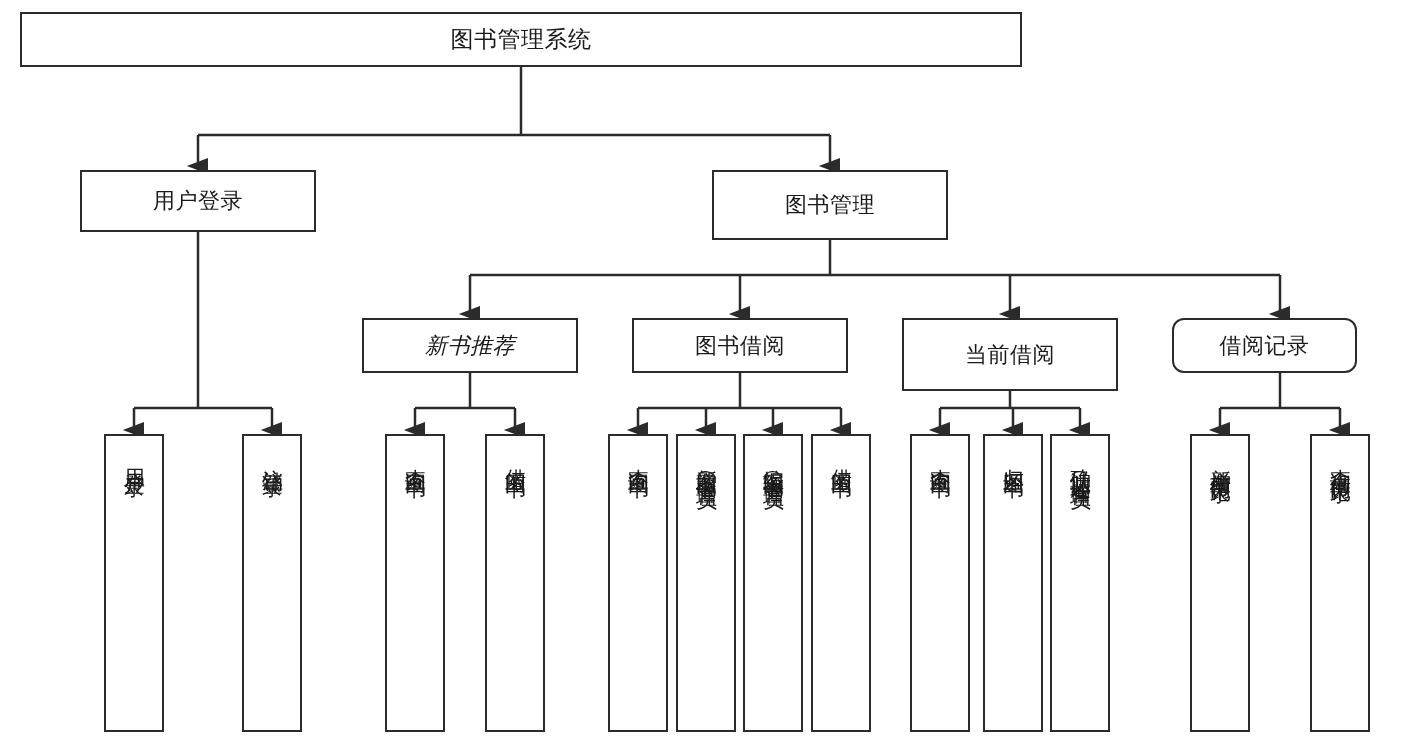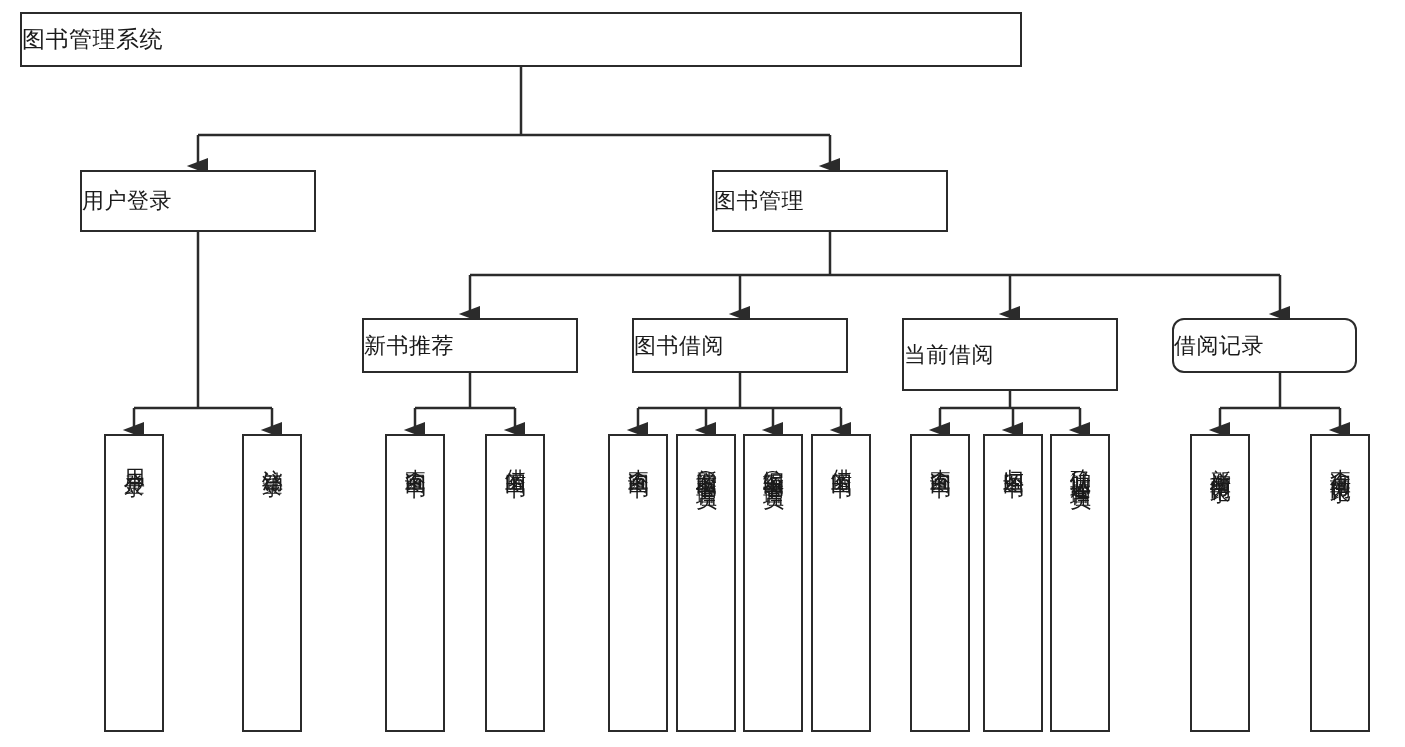--- a/index.html
+++ b/index.html
@@ -24,20 +24,21 @@
     width: 1405px;
     height: 747px;
   }
   .node {
     position: absolute;
     box-sizing: border-box;
     background: #ffffff;
     border: 2px solid #2b2b2b;
     display: flex;
     align-items: center;
+    justify-content: center;
     z-index: 2;
   }
   .node-label {
     color: #1a1a1a;
     line-height: 1.05;
     letter-spacing: 0.5px;
     white-space: nowrap;
   }
   .node.root .node-label {
     font-size: 23px;
@@ -117,24 +118,24 @@
       </g>
   </svg>
 
   <div id="nodes-layer">
       <div class="node root" style="left: 20px; top: 12px; width: 1002px; height: 55px;">
         <span class="node-label">图书管理系统</span>
       </div>
       <div class="node level2" style="left: 80px; top: 170px; width: 236px; height: 62px;">
         <span class="node-label">用户登录</span>
       </div>
-      <div class="node level2" style="left: 712px; top: 170px; width: 236px; height: 62px;">
+      <div class="node level2" style="left: 712px; top: 170px; width: 236px; height: 70px;">
         <span class="node-label">图书管理</span>
       </div>
-      <div class="node level3" style="left: 362px; top: 318px; width: 216px; height: 55px;">
+      <div class="node level3" style="left: 362px; top: 318px; width: 216px; height: 55px; font-style: italic;">
         <span class="node-label">新书推荐</span>
       </div>
       <div class="node level3" style="left: 632px; top: 318px; width: 216px; height: 55px;">
         <span class="node-label">图书借阅</span>
       </div>
       <div class="node level3" style="left: 902px; top: 318px; width: 216px; height: 73px;">
         <span class="node-label">当前借阅</span>
       </div>
       <div class="node level3" style="left: 1172px; top: 318px; width: 185px; height: 55px; border-radius: 12px;">
         <span class="node-label">借阅记录</span>

